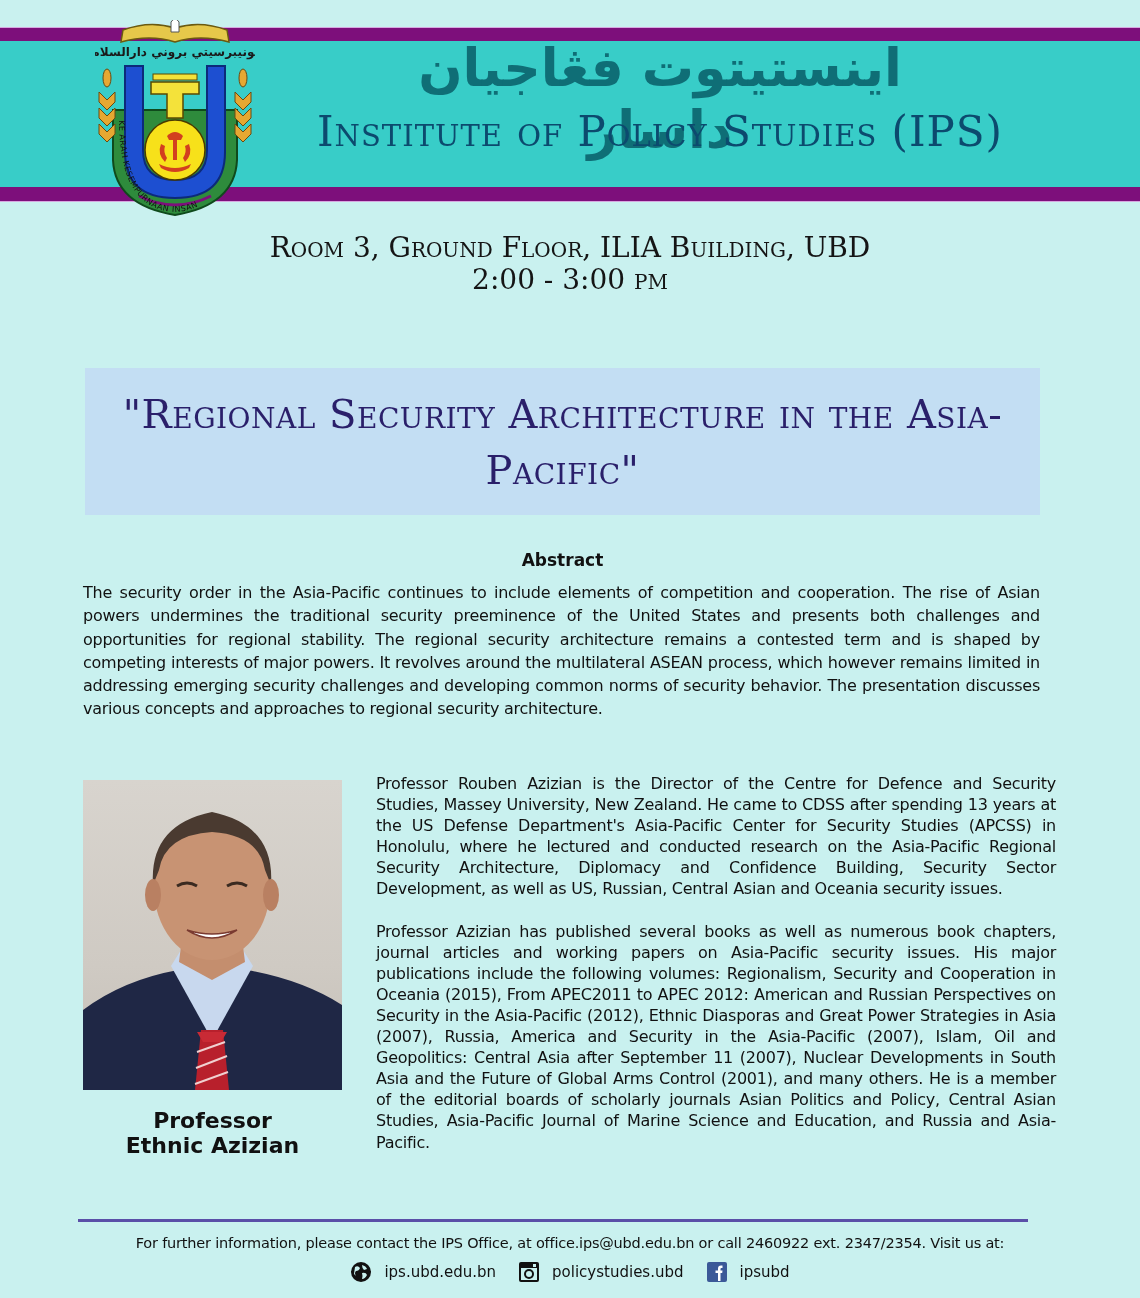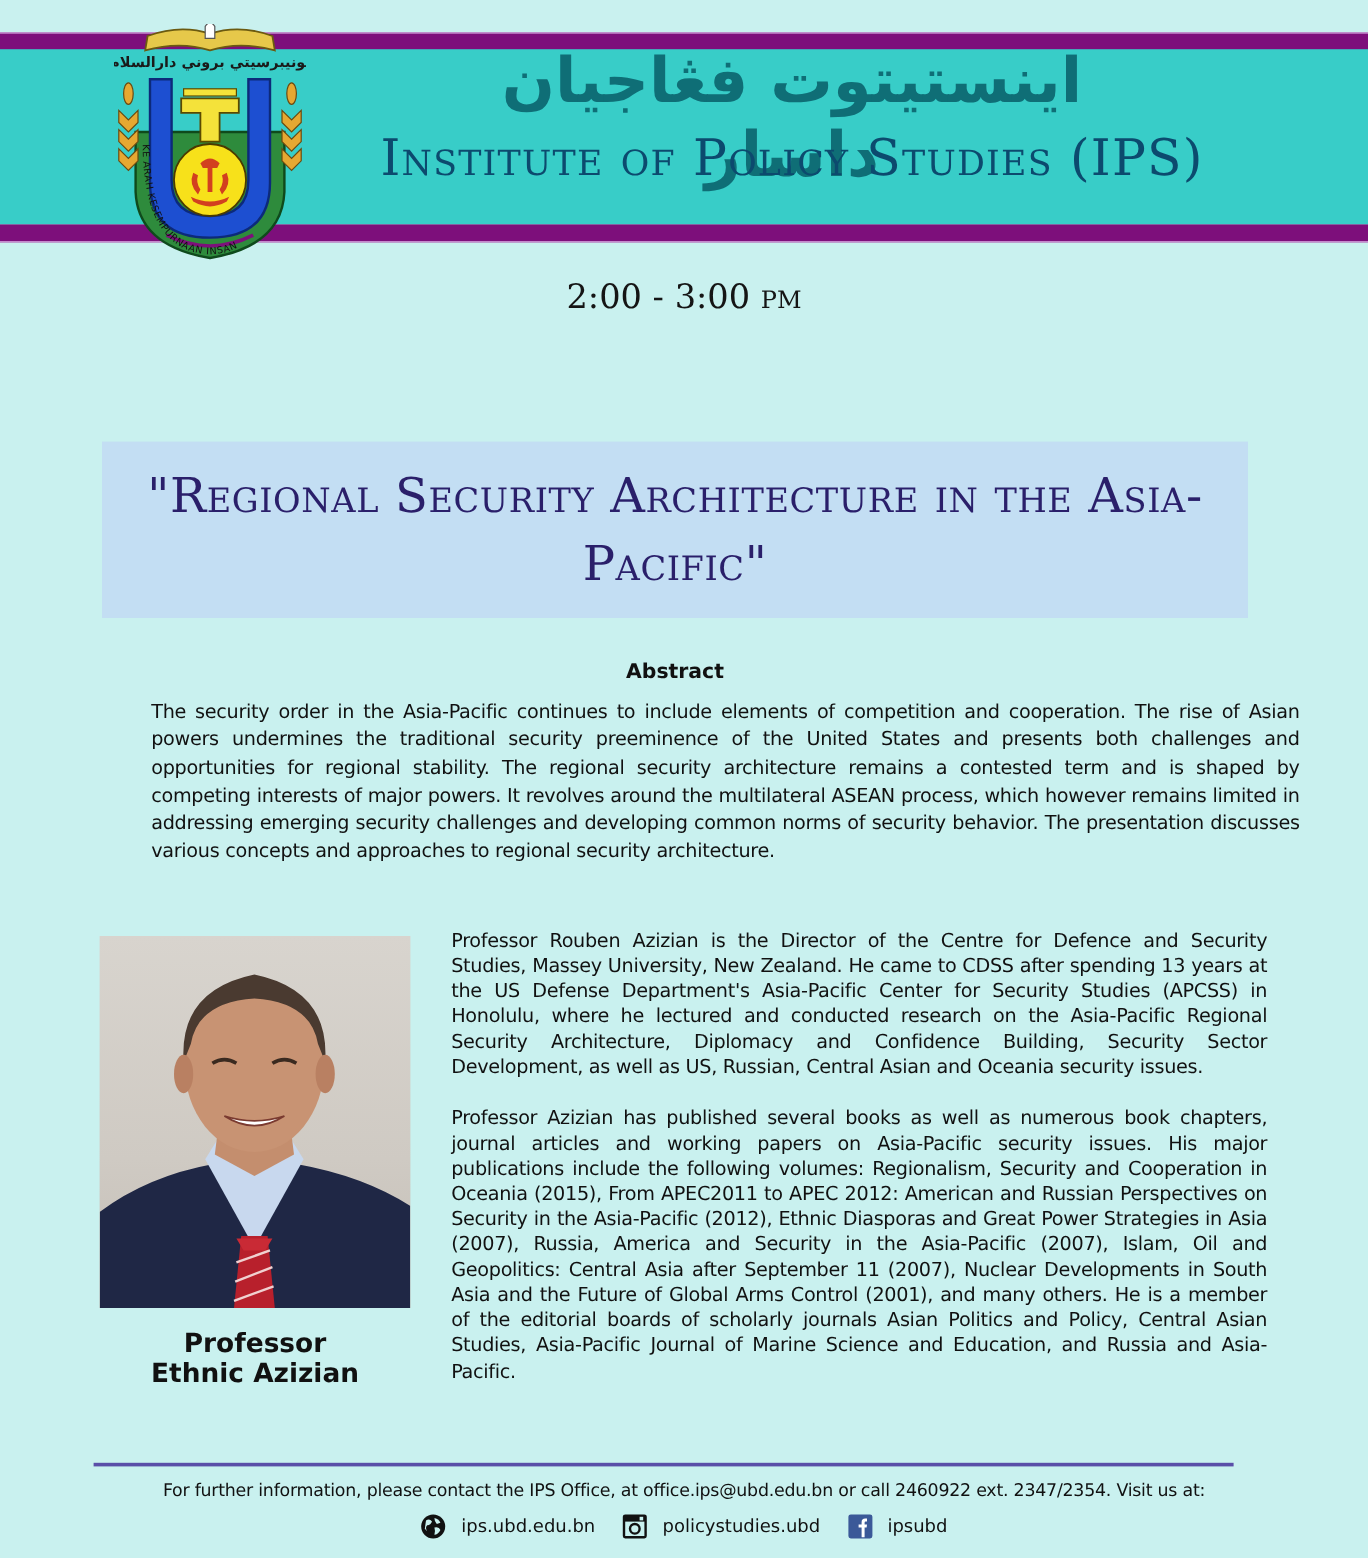--- a/index.html
+++ b/index.html
@@ -47,21 +47,21 @@
     font-family: "DejaVu Serif", serif; font-variant: small-caps; color: #2a1f6a;
     font-size: 40px; line-height: 56px; letter-spacing: 0.5px; width: 900px;
   }
   
   .abstract-heading {
     position: absolute; left: 85px; top: 549px; width: 955px; text-align: center;
     font-weight: bold; font-size: 17px; line-height: 22px;
   }
   .abstract-body {
     position: absolute; left: 83px; top: 581px; width: 957px;
-    font-size: 16px; line-height: 23.3px; text-align: justify; letter-spacing: -0.25px; margin-left: 43px;
+    font-size: 16px; line-height: 23.3px; text-align: justify; letter-spacing: -0.25px;
   }
   
   .photo {
     position: absolute; left: 83px; top: 780px; width: 259px; height: 310px;
     background: linear-gradient(180deg, #d8d4ce 0%, #cfcac3 60%, #c4beb6 100%); overflow: hidden;
   }
   .speaker-name {
     position: absolute; left: 83px; top: 1108px; width: 259px; text-align: center;
     font-weight: bold; font-size: 22px; line-height: 25px;
   }
@@ -130,20 +130,21 @@
     </g>
 
     <text font-family="DejaVu Sans, sans-serif" font-size="8" fill="#111" letter-spacing="0.5">
       <textPath href="#mottoArc">KE ARAH KESEMPURNAAN INSAN</textPath>
     </text>
     <path id="mottoArc" d="M24 100 Q24 190 80 192 Q136 190 136 100" fill="none"></path>
   </svg>
 </div>
 
 <div class="event-details">
+  <div>Room 3, Ground Floor, ILIA Building, UBD</div>
   <div>2:00 - 3:00 pm</div>
 </div>
 
 <div class="title-box">
   <div class="talk-title">"Regional Security Architecture in the Asia-Pacific"</div>
 </div>
 
 <div class="abstract-heading">Abstract</div>
 <div class="abstract-body">The security order in the Asia-Pacific continues to include elements of competition and cooperation. The rise of Asian powers undermines the traditional security preeminence of the United States and presents both challenges and opportunities for regional stability. The regional security architecture remains a contested term and is shaped by competing interests of major powers. It revolves around the multilateral ASEAN process, which however remains limited in addressing emerging security challenges and developing common norms of security behavior. The presentation discusses various concepts and approaches to regional security architecture.</div>
 

